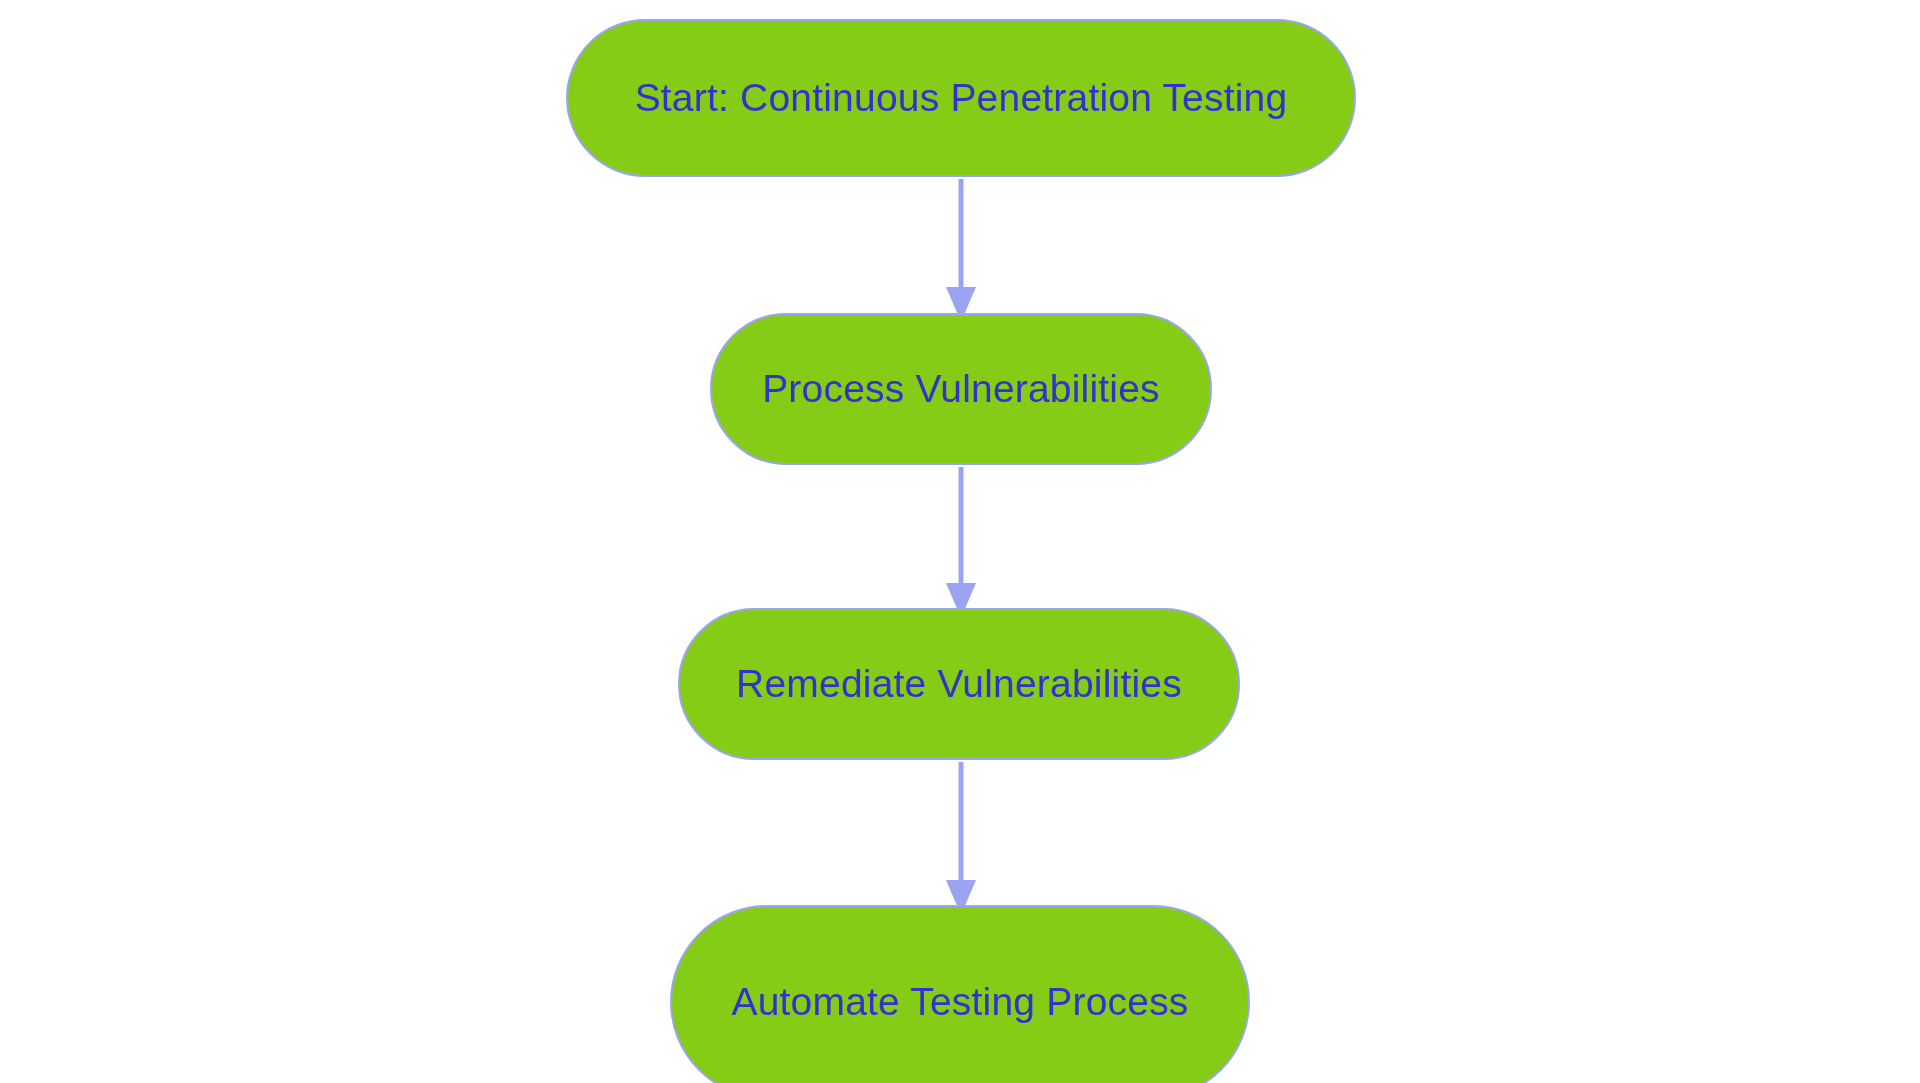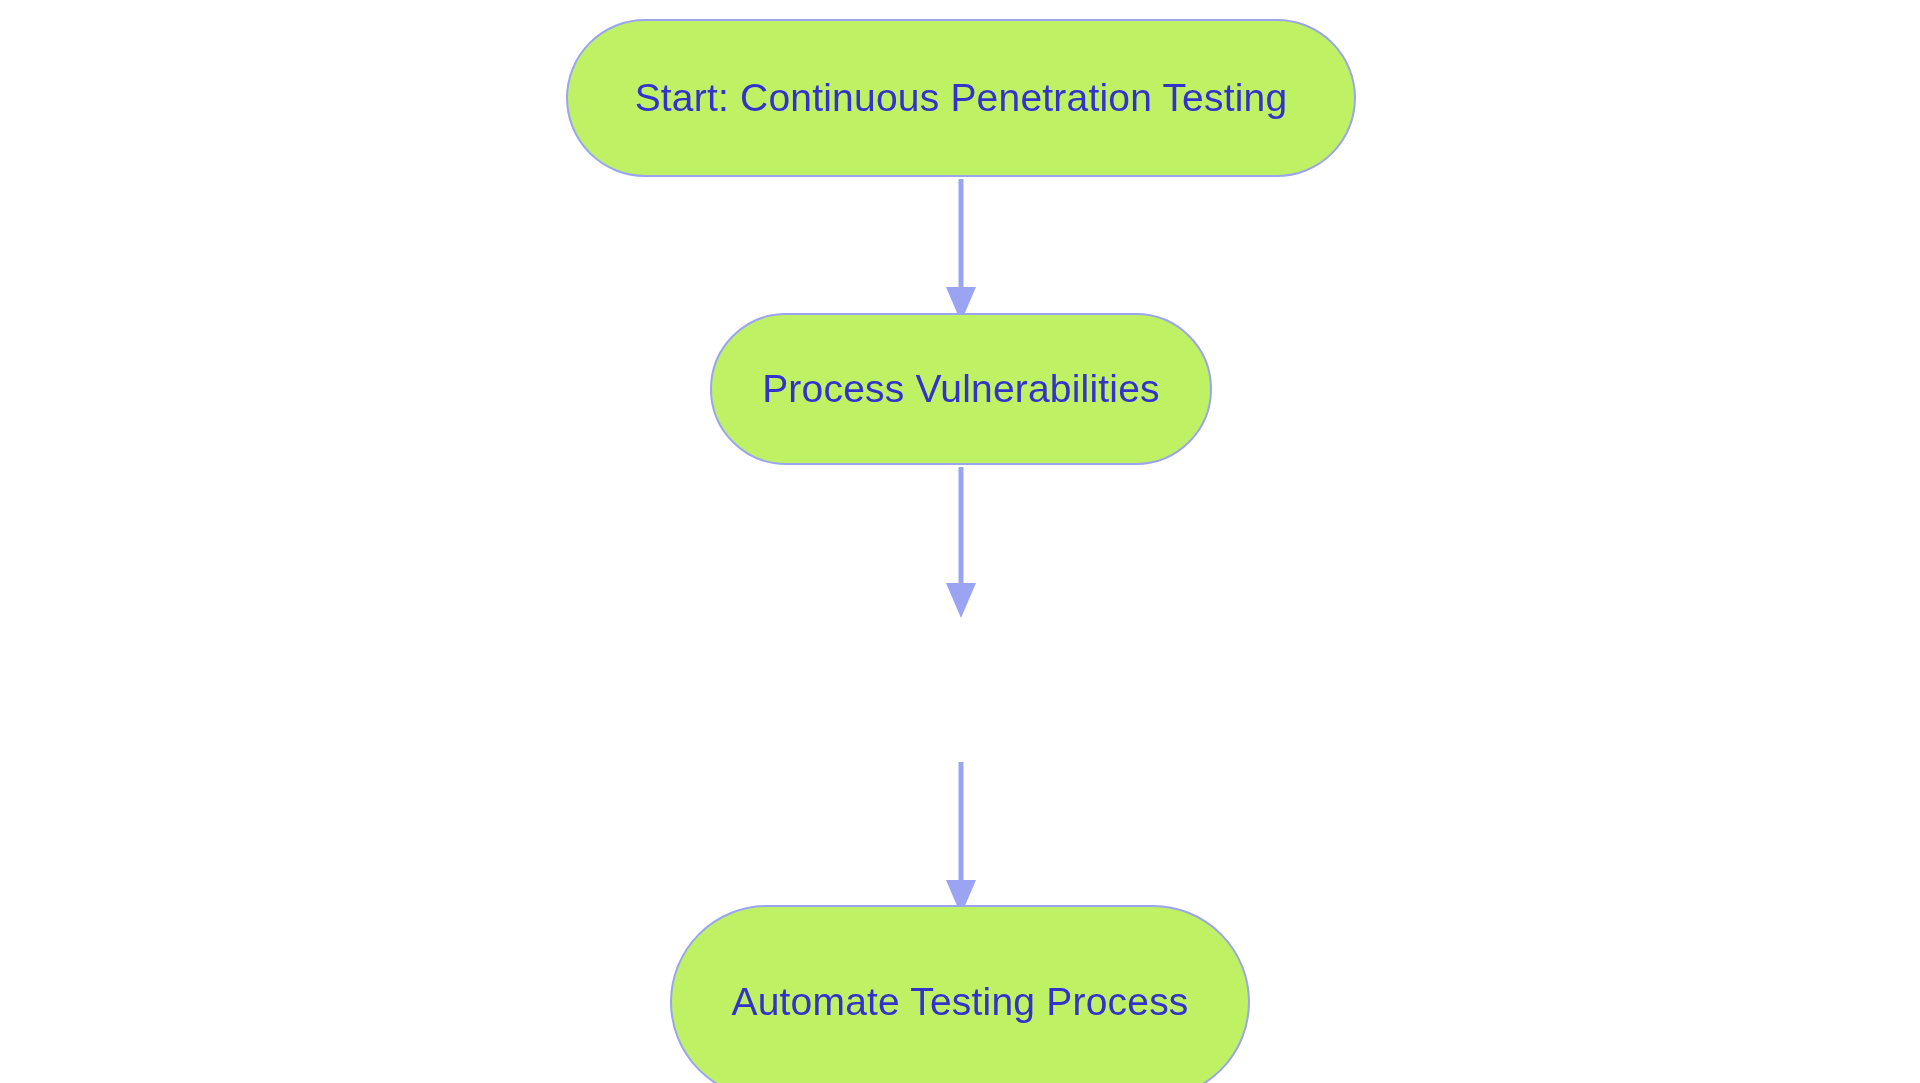--- a/index.html
+++ b/index.html
@@ -17,21 +17,21 @@
   #flowchart-canvas {
     position: relative;
     width: 1920px;
     height: 1083px;
     background: #ffffff;
   }
 
   .flow-node {
     position: absolute;
     box-sizing: border-box;
-    background: #bef264;
+    background: #84cc16;
     border: 2px solid #9ba5ef;
     border-radius: 999px;
     display: flex;
     align-items: center;
     justify-content: center;
     text-align: center;
   }
 
   .flow-node-label {
     color: #3333cc;
@@ -79,18 +79,21 @@
   </svg>
 
   <div class="flow-node" id="node-start">
     <span class="flow-node-label">Start: Continuous Penetration Testing</span>
   </div>
 
   <div class="flow-node" id="node-identify">
     <span class="flow-node-label">Process Vulnerabilities</span>
   </div>
 
+  <div class="flow-node" id="node-remediate">
+    <span class="flow-node-label">Remediate Vulnerabilities</span>
+  </div>
 
   <div class="flow-node" id="node-automate">
     <span class="flow-node-label">Automate Testing Process</span>
   </div>
 
 </div>
 
 </body></html>

